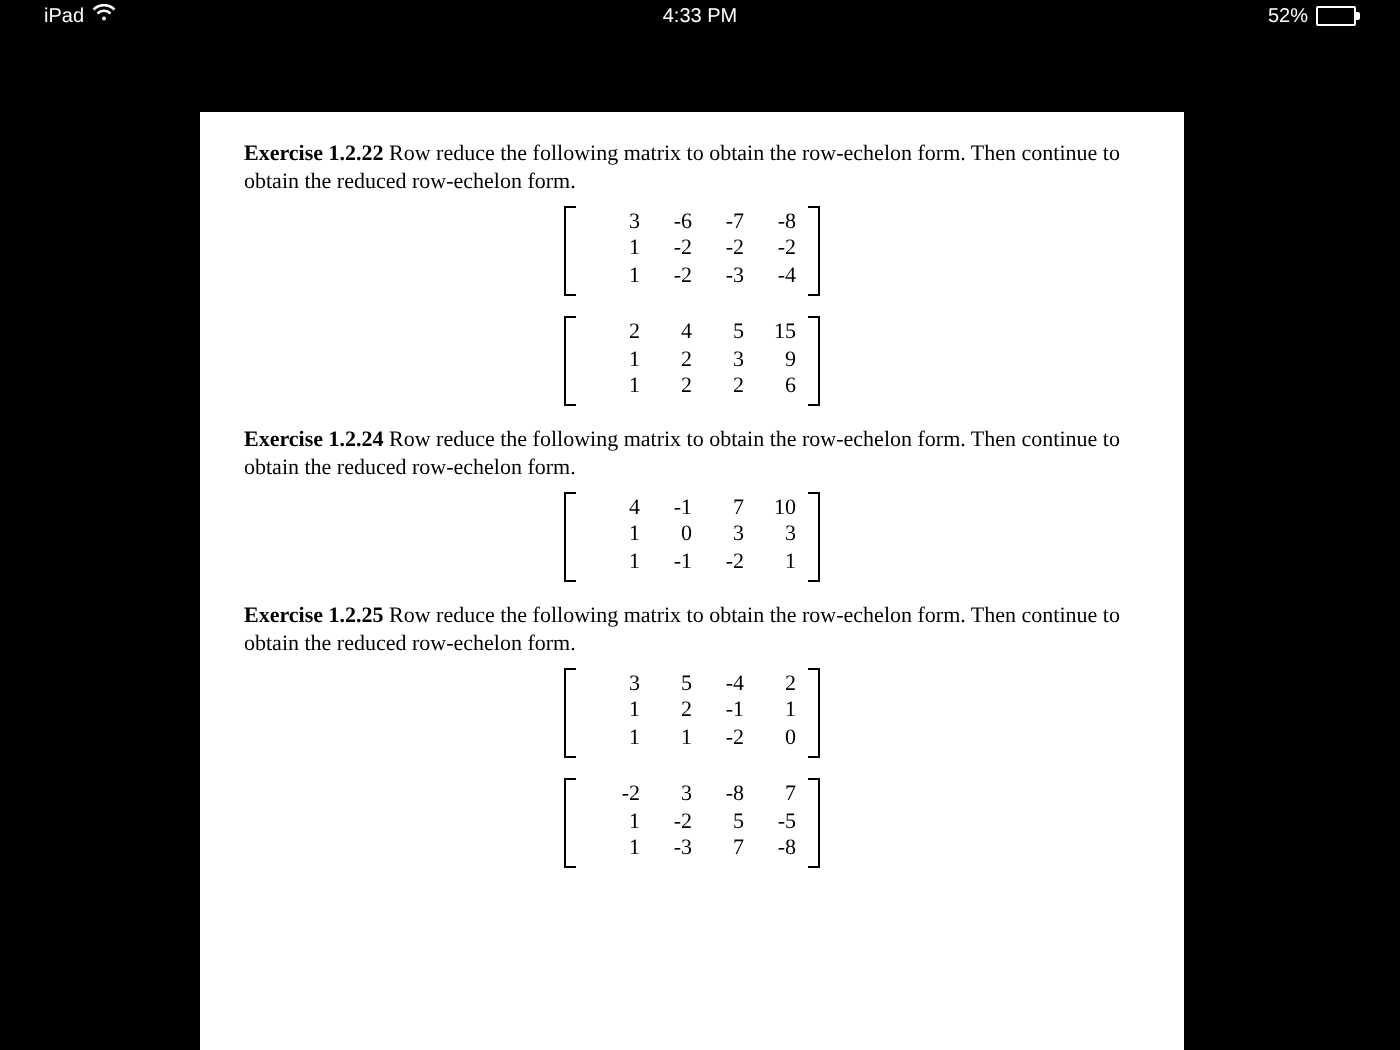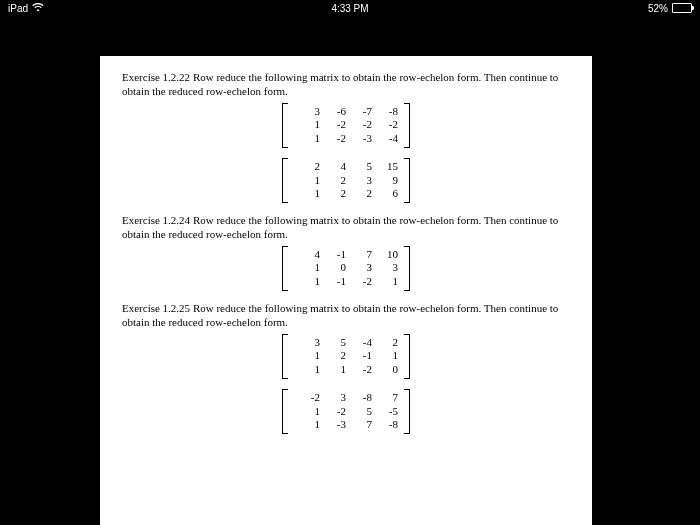--- a/index.html
+++ b/index.html
@@ -1,27 +1,27 @@
 <!DOCTYPE html>
 <html><head>
 <meta charset="utf-8">
 <style>
   html,body{margin:0;padding:0;background:#000;width:700px;height:525px;overflow:hidden;font-family:-apple-system,Helvetica,Arial,sans-serif}
-  .status-bar{height:16px;color:#fff;font-size:10px;display:flex;align-items:center;padding:0 8px;justify-content:space-between}
+  .status-bar{height:16px;color:#fff;font-size:10px;display:flex;align-items:center;padding:0 22px;justify-content:space-between}
   .status-left,.status-right{display:flex;align-items:center;gap:4px}
   .status-center{position:absolute;left:50%;transform:translateX(-50%);font-weight:400}
   .wifi{display:inline-block}
   .batt{display:inline-flex;align-items:center;gap:2px}
   .batt-body{width:18px;height:8px;border:1px solid #fff;border-radius:1px;position:relative}
   .batt-body::after{content:"";position:absolute;right:-3px;top:2px;width:2px;height:4px;background:#fff;border-radius:0 1px 1px 0}
   .batt-fill{height:100%;background:#fff}
   .page-wrap{position:absolute;left:100px;right:108px;top:56px;bottom:0;background:#fff;padding:14px 22px;box-sizing:border-box;overflow:hidden}
   .ex{margin-bottom:6px}
   .ex-text{font-size:11px;line-height:1.3;font-family:Georgia,'Times New Roman',serif}
-  .ex-text b{font-weight:400;font-style:normal}
+  .ex-text b{font-weight:700;font-style:normal}
   .ex-text .it{}
   .mat-wrap{display:flex;justify-content:center;margin:4px 0 10px 0}
   .mat{display:flex;align-items:stretch;font-family:Georgia,'Times New Roman',serif;font-size:11px}
   .bracket{width:5px;border-top:1px solid #000;border-bottom:1px solid #000}
   .bracket.l{border-left:1px solid #000}
   .bracket.r{border-right:1px solid #000}
   .rows{padding:2px 6px}
   .row{display:flex;gap:0;line-height:1.25}
   .cell{width:26px;text-align:right;white-space:pre}
 </style>

